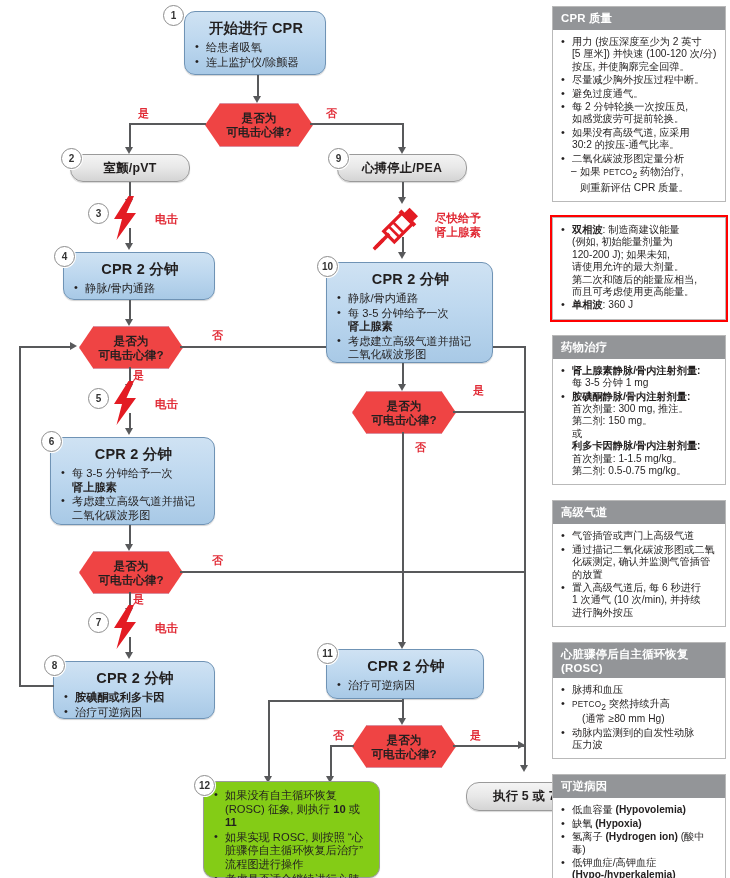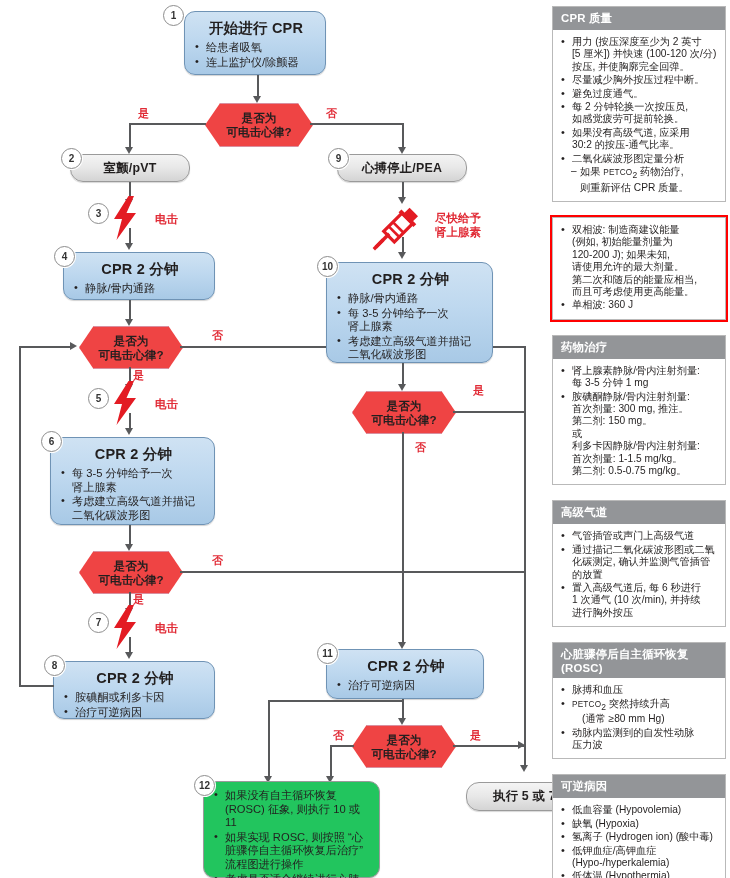--- a/index.html
+++ b/index.html
@@ -18,32 +18,32 @@
   .gbox{
     position:absolute;box-sizing:border-box;
     border:1px solid #9a9a9a;border-radius:13px;
     background:linear-gradient(180deg,#f4f4f4 0%,#e8e8e8 48%,#d4d4d4 100%);
     box-shadow:0 1px 1px rgba(0,0,0,.16);
     display:flex;align-items:center;justify-content:center;
   }
   .wbox{
     position:absolute;box-sizing:border-box;
     border:1px solid #9a9a9a;border-radius:11px;
-    background:#22c55e;
+    background:#84cc16;
     box-shadow:0 1px 1px rgba(0,0,0,.13);
     padding:7px 8px 6px 10px;
   }
   .boxtitle{font-size:14.5px;font-weight:bold;text-align:center;letter-spacing:.2px;margin:1px 0 3px;}
   .gtitle{font-size:12.4px;font-weight:bold;letter-spacing:.2px;}
   ul.bl{list-style:none;margin:0;padding:0;}
   ul.bl li{position:relative;padding-left:11px;font-size:11.2px;line-height:13.6px;margin-bottom:1px;}
   ul.bl li:before{content:"•";position:absolute;left:0;top:-1px;font-size:11px;}
   ul.bl li.sub{padding-left:20px;}
   ul.bl li.sub:before{content:"–";left:10px;font-size:10px;}
-  b,strong{font-weight:normal;}
+  b,strong{font-weight:bold;}
 
   
   .dia{
     position:absolute;display:flex;align-items:center;justify-content:center;
     background:#ef4444;
     border:1px solid #d98f9f;
     clip-path:polygon(14% 0,86% 0,100% 50%,86% 100%,14% 100%,0 50%);
     text-align:center;font-size:11.6px;font-weight:bold;line-height:14px;color:#221f1f;
   }
   .dia .inner{padding:0 4px;}

